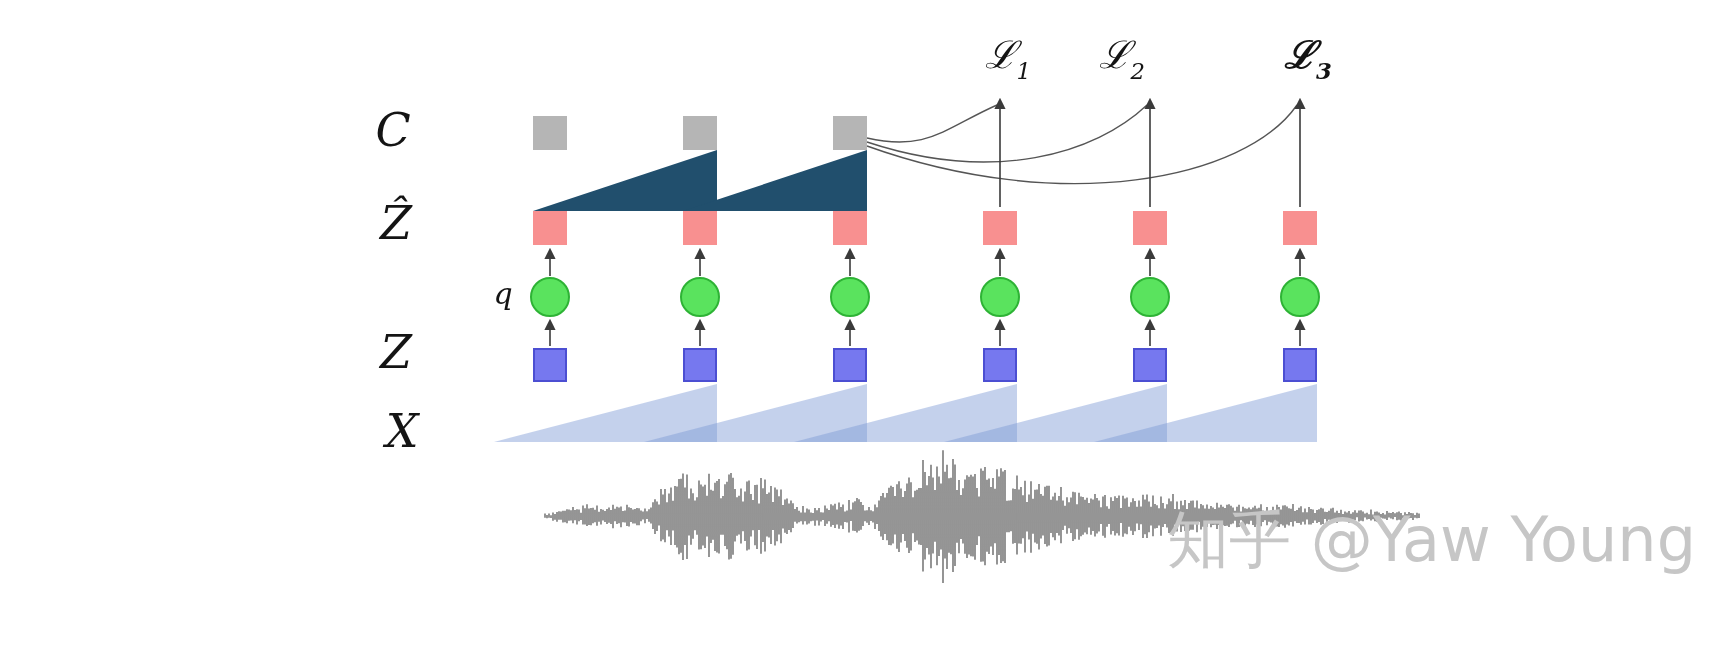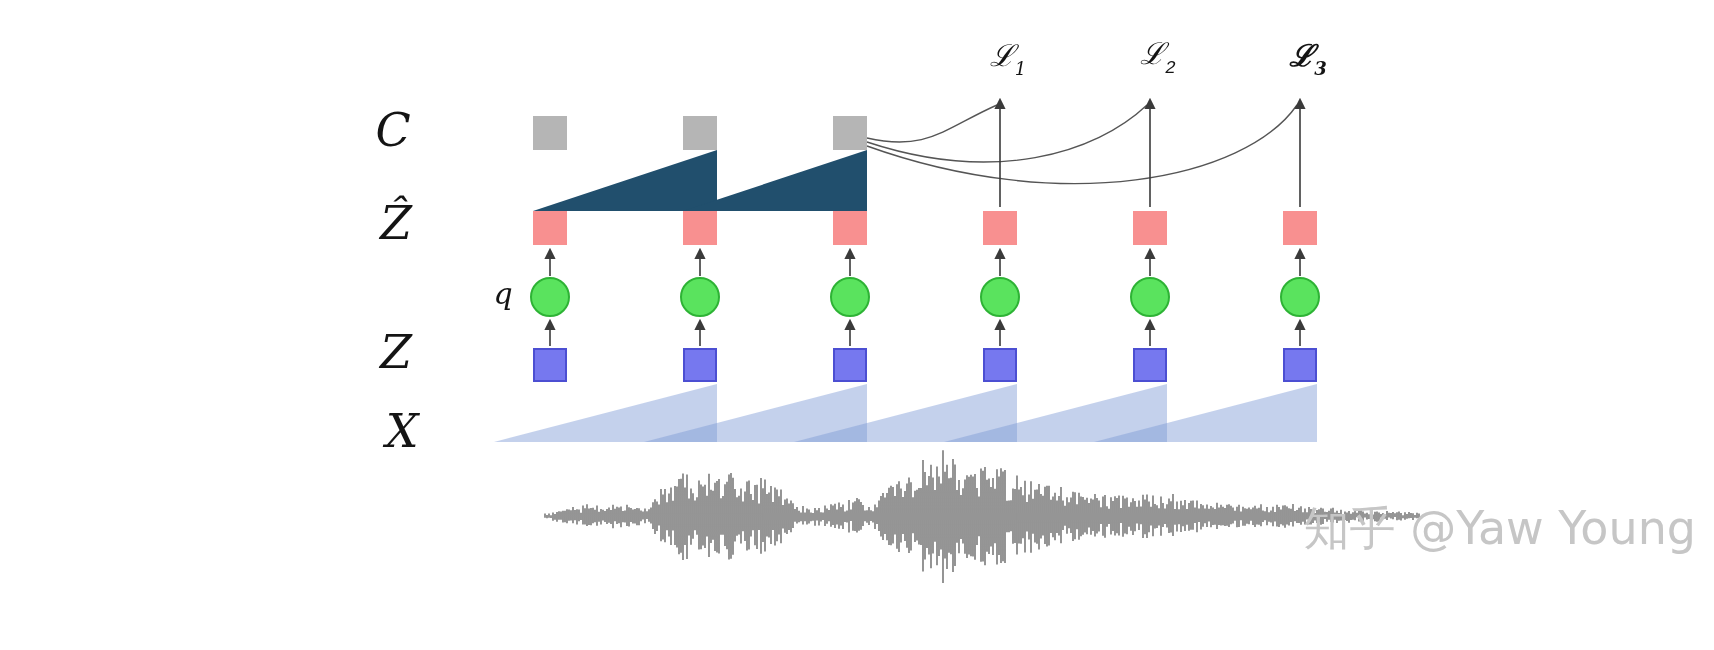--- a/index.html
+++ b/index.html
@@ -9,28 +9,28 @@
   }
   .stage svg{position:absolute;left:0;top:0;}
   .row-label{
     position:absolute;transform:translate(-50%,-50%);
     font-style:italic;font-size:46px;color:#141414;line-height:1;
     white-space:nowrap;
   }
   .q-label{font-size:30px;}
   .loss-label{
     position:absolute;transform:translate(-50%,-50%);
-    font-style:italic;font-size:30px;color:#141414;line-height:1;
+    font-style:italic;font-size:38px;color:#141414;line-height:1;
     white-space:nowrap;
   }
   .loss-label sub{font-size:0.6em;position:relative;bottom:-0.12em;}
   .watermark{
     position:absolute;right:18px;top:498px;
     font-family:"DejaVu Sans", sans-serif;
-    font-size:46px;color:#c6c6c6;white-space:nowrap;
+    font-size:62px;color:#c6c6c6;white-space:nowrap;
   }
 </style>
 </head>
 <body>
 
 <div class="stage">
   <svg id="diagram-svg" width="1714" height="650" viewBox="0 0 1714 650">
     <defs>
       <marker id="ah" viewBox="0 0 10 10" refX="8" refY="5" markerWidth="7" markerHeight="7" orient="auto">
         <path d="M0,0 L10,5 L0,10 z" fill="#3a3a3a"></path>
@@ -88,17 +88,17 @@
   </svg>
 
   <span class="row-label" style="left:393px;top:130px;">C</span>
   <span class="row-label" style="left:396px;top:223px;">Ẑ</span>
   <span class="row-label" style="left:396px;top:352px;">Z</span>
   <span class="row-label" style="left:402px;top:431px;">X</span>
 
   <span class="row-label q-label" style="left:503px;top:294px;">q</span>
 
   <span class="loss-label" style="left:1008px;top:58px;"><span>ℒ</span><sub>1</sub></span>
-  <span class="loss-label" style="left:1158px;top:58px;font-family:Liberation Mono, monospace;"><span>ℒ</span><sub>2</sub></span>
+  <span class="loss-label" style="left:1122px;top:58px;"><span>ℒ</span><sub>2</sub></span>
   <span class="loss-label" style="left:1308px;top:58px;font-weight:bold;"><span>ℒ</span><sub>3</sub></span>
 
   <div class="watermark">知乎 @Yaw Young</div>
 </div>
 
 </body></html>

